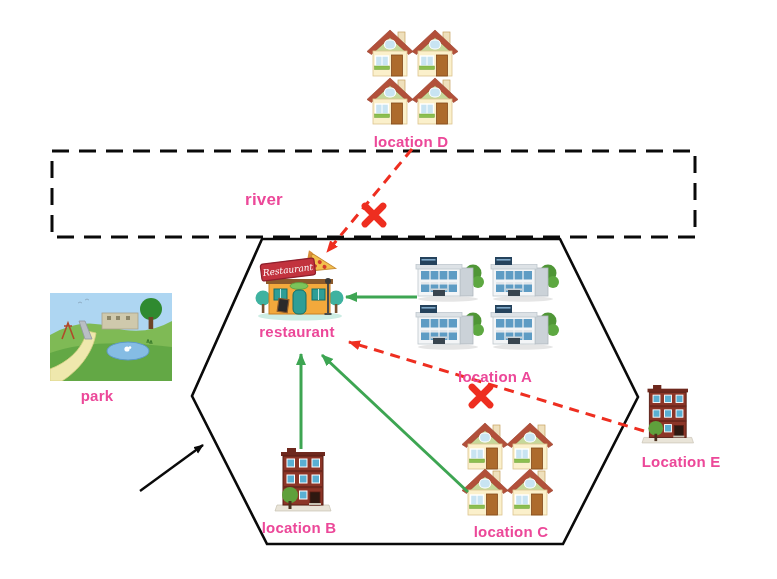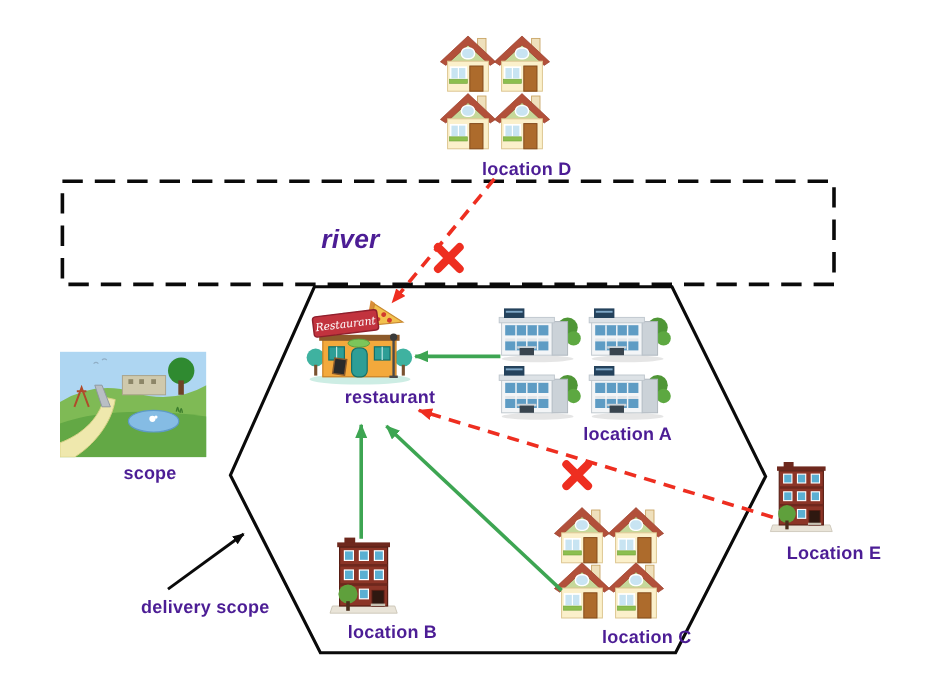--- a/index.html
+++ b/index.html
@@ -1,21 +1,21 @@
 <!DOCTYPE html>
 <html style="--allowed: #3DA552; --blocked: #EE2E20; --outline: #0A0A0A;"><head>
 <meta charset="utf-8">
 <style>
   html,body{margin:0;padding:0;background:#ffffff;}
   .canvas{position:relative;width:777px;height:579px;background:#ffffff;overflow:hidden;
           font-family:"Liberation Sans", sans-serif;}
   svg.layer{position:absolute;left:0;top:0;}
   .lbl{position:absolute;transform:translate(-50%,-50%);font-weight:700;font-size:15px;
-       color:#4c1d95;white-space:nowrap;letter-spacing:0.2px;margin-left:28px;}
-  .lbl.big{font-size:22px;font-style:italic;}
+       color:#ec4899;white-space:nowrap;letter-spacing:0.2px;}
+  .lbl.big{font-size:17px;}
   .hex{fill:none;stroke:var(--outline,#0a0a0a);stroke-width:2.6;stroke-linejoin:miter;}
   .river{fill:none;stroke:var(--outline,#0a0a0a);stroke-width:3;stroke-dasharray:17 10;}
   .g-arrow{stroke:var(--allowed,#3DA552);stroke-width:3;fill:none;}
   .r-arrow{stroke:var(--blocked,#EE2E20);stroke-width:3;stroke-dasharray:10 7;fill:none;}
   .b-arrow{stroke:var(--outline,#0a0a0a);stroke-width:2.4;fill:none;}
   .xmark{stroke:var(--blocked,#EE2E20);stroke-width:6.8;stroke-linecap:round;fill:none;}
   .mg{fill:var(--allowed,#3DA552);} .mr{fill:var(--blocked,#EE2E20);} .mb{fill:var(--outline,#0a0a0a);}
   .signtext{font-family:"DejaVu Serif",serif;font-style:italic;font-size:9px;fill:#ffffff;}
 </style>
 </head>
@@ -182,19 +182,18 @@
 
     <path class="xmark" d="M365,206 L383,224 M383,206 L365,224"></path>
     <path class="xmark" d="M472,387 L490,405 M490,387 L472,405"></path>
 
     <line class="b-arrow" x1="140" y1="491" x2="203" y2="445" marker-end="url(#mBlack)"></line>
   </svg>
 
   <div class="lbl" style="left:411px;top:141px">location D</div>
   <div class="lbl big" style="left:264px;top:200px">river</div>
   <div class="lbl" style="left:297px;top:331px">restaurant</div>
-  <div class="lbl" style="left:495px;top:362px">location A</div>
-  <div class="lbl" style="left:97px;top:395px">scope</div>
+  <div class="lbl" style="left:495px;top:376px">location A</div>
+  <div class="lbl" style="left:97px;top:395px">park</div>
   <div class="lbl" style="left:299px;top:527px">location B</div>
   <div class="lbl" style="left:511px;top:531px">location C</div>
-  <div class="lbl" style="left:667px;top:461px">Location E</div>
-  <div class="lbl" style="left:143px;top:506px">delivery scope</div>
+  <div class="lbl" style="left:681px;top:461px">Location E</div>
 </div>
 
 </body></html>

